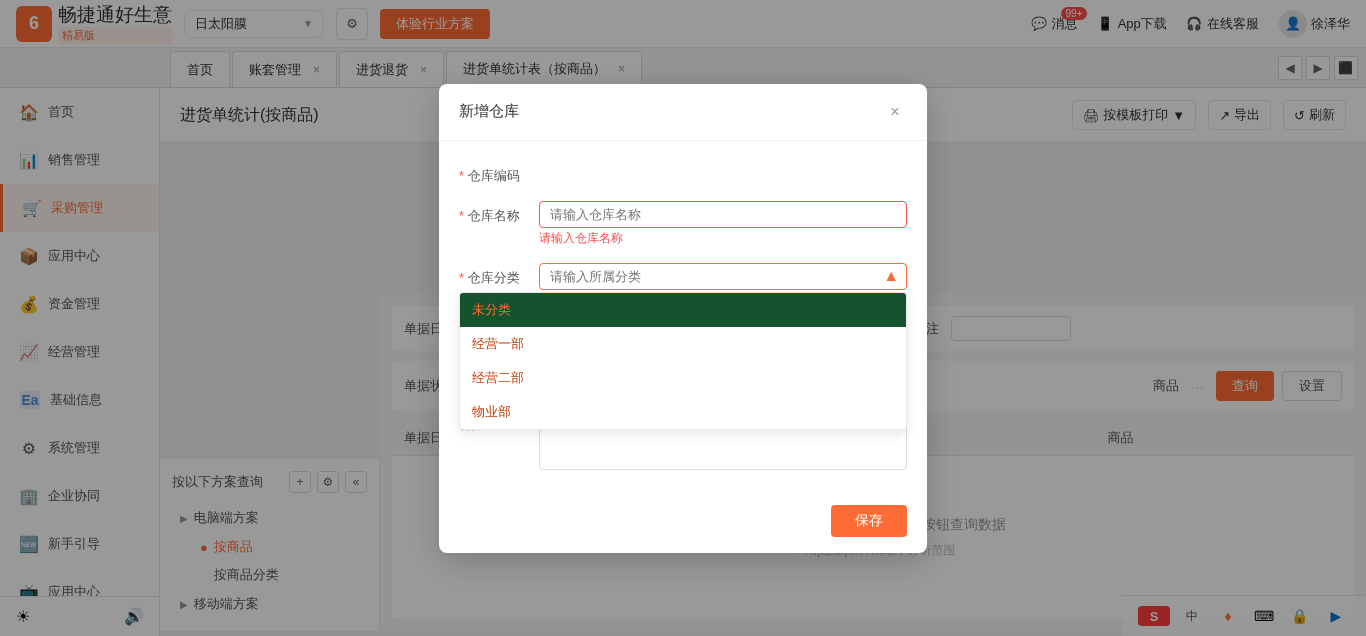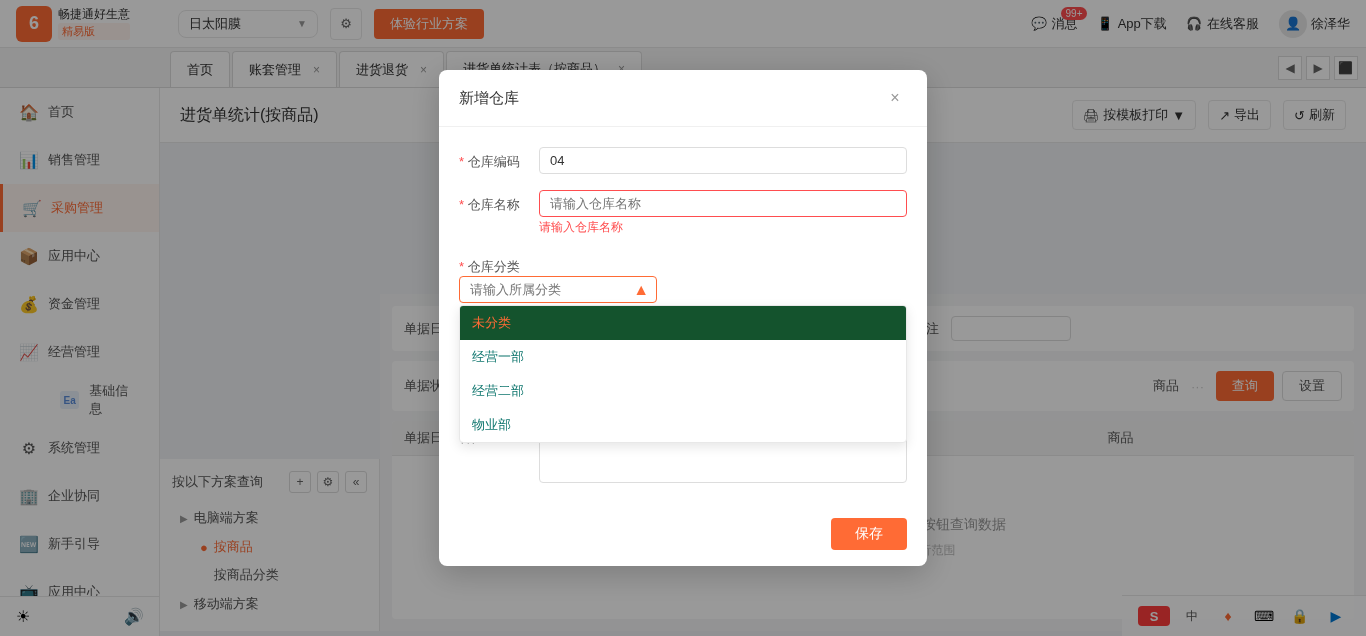--- a/index.html
+++ b/index.html
@@ -26,21 +26,21 @@
       height: 36px;
       background: #ff6b35;
       border-radius: 6px;
       display: flex;
       align-items: center;
       justify-content: center;
       color: #fff;
       font-weight: bold;
       font-size: 18px;
     }
-    .logo-text { font-size: 12px; color: #333; line-height: 1.3; }
+    .logo-text { font-size: 19px; color: #333; line-height: 1.3; }
     .logo-sub { font-size: 11px; color: #ff6b35; background: #fff3ee; padding: 1px 4px; border-radius: 3px; }
 
     .store-selector {
       display: flex;
       align-items: center;
       border: 1px solid #e8e8e8;
       border-radius: 8px;
       padding: 4px 10px;
       min-width: 140px;
       cursor: pointer;
@@ -472,21 +472,21 @@
       border: 1px solid #e8e8e8;
       border-radius: 4px;
       box-shadow: 0 4px 12px rgba(0,0,0,0.1);
       z-index: 300;
       overflow: hidden;
     }
     .dropdown-item {
       padding: 8px 12px;
       font-size: 13px;
       cursor: pointer;
-      color: #0f766e;
+      color: #c2410c;
     }
     .dropdown-item.selected { background: #14532d; color: #ff6b35; }
     .textarea-input {
       width: 100%;
       border: 1px solid #ddd;
       border-radius: 4px;
       padding: 5px 10px;
       font-size: 13px;
       color: #333;
       resize: none;
@@ -636,21 +636,21 @@
     </div>
     <div class="sidebar-item">
       <span class="sidebar-icon">💰</span>
       <span>资金管理</span>
     </div>
     <div class="sidebar-item">
       <span class="sidebar-icon">📈</span>
       <span>经营管理</span>
     </div>
     <div class="sidebar-item">
-      <span class="sidebar-icon" style="font-size:10px;font-weight:bold;color:#5b8dd9;background:#e8f0fb;border-radius:3px;width:20px;text-align:left;margin-left:40px;">Ea</span>
+      <span class="sidebar-icon" style="font-size:14px;font-weight:bold;color:#5b8dd9;background:#e8f0fb;border-radius:3px;width:20px;text-align:left;">Ea</span>
       <span>基础信息</span>
     </div>
     <div class="sidebar-item">
       <span class="sidebar-icon">⚙</span>
       <span>系统管理</span>
     </div>
     <div class="sidebar-item">
       <span class="sidebar-icon">🏢</span>
       <span>企业协同</span>
     </div>
@@ -775,34 +775,31 @@
   <div class="dialog">
     <div class="dialog-header">
       <span class="dialog-title">新增仓库</span>
       <div class="dialog-close">×</div>
     </div>
 
     <div class="dialog-body">
 
       <div class="form-row">
         <label class="form-label required">仓库编码</label>
-        <div class="form-control">
-          <input class="form-input" value="04" style="">
-        </div>
       </div>
 
       <div class="form-row">
         <label class="form-label required">仓库名称</label>
         <div class="form-control">
           <input class="form-input error" placeholder="请输入仓库名称" style="">
           <div class="error-msg">请输入仓库名称</div>
         </div>
       </div>
 
-      <div class="form-row" style="position:relative;flex-direction:column;">
+      <div class="form-row" style="position:relative;">
         <label class="form-label required">仓库分类</label>
         <div class="form-control">
           <div class="category-input-wrap">
             <input class="form-input" style="border-color: rgb(255, 107, 53);" placeholder="请输入所属分类">
             <span class="up-icon">▲</span>
           </div>
           <div class="dropdown-list">
             <div class="dropdown-item selected">未分类</div>
             <div class="dropdown-item">经营一部</div>
             <div class="dropdown-item">经营二部</div>

